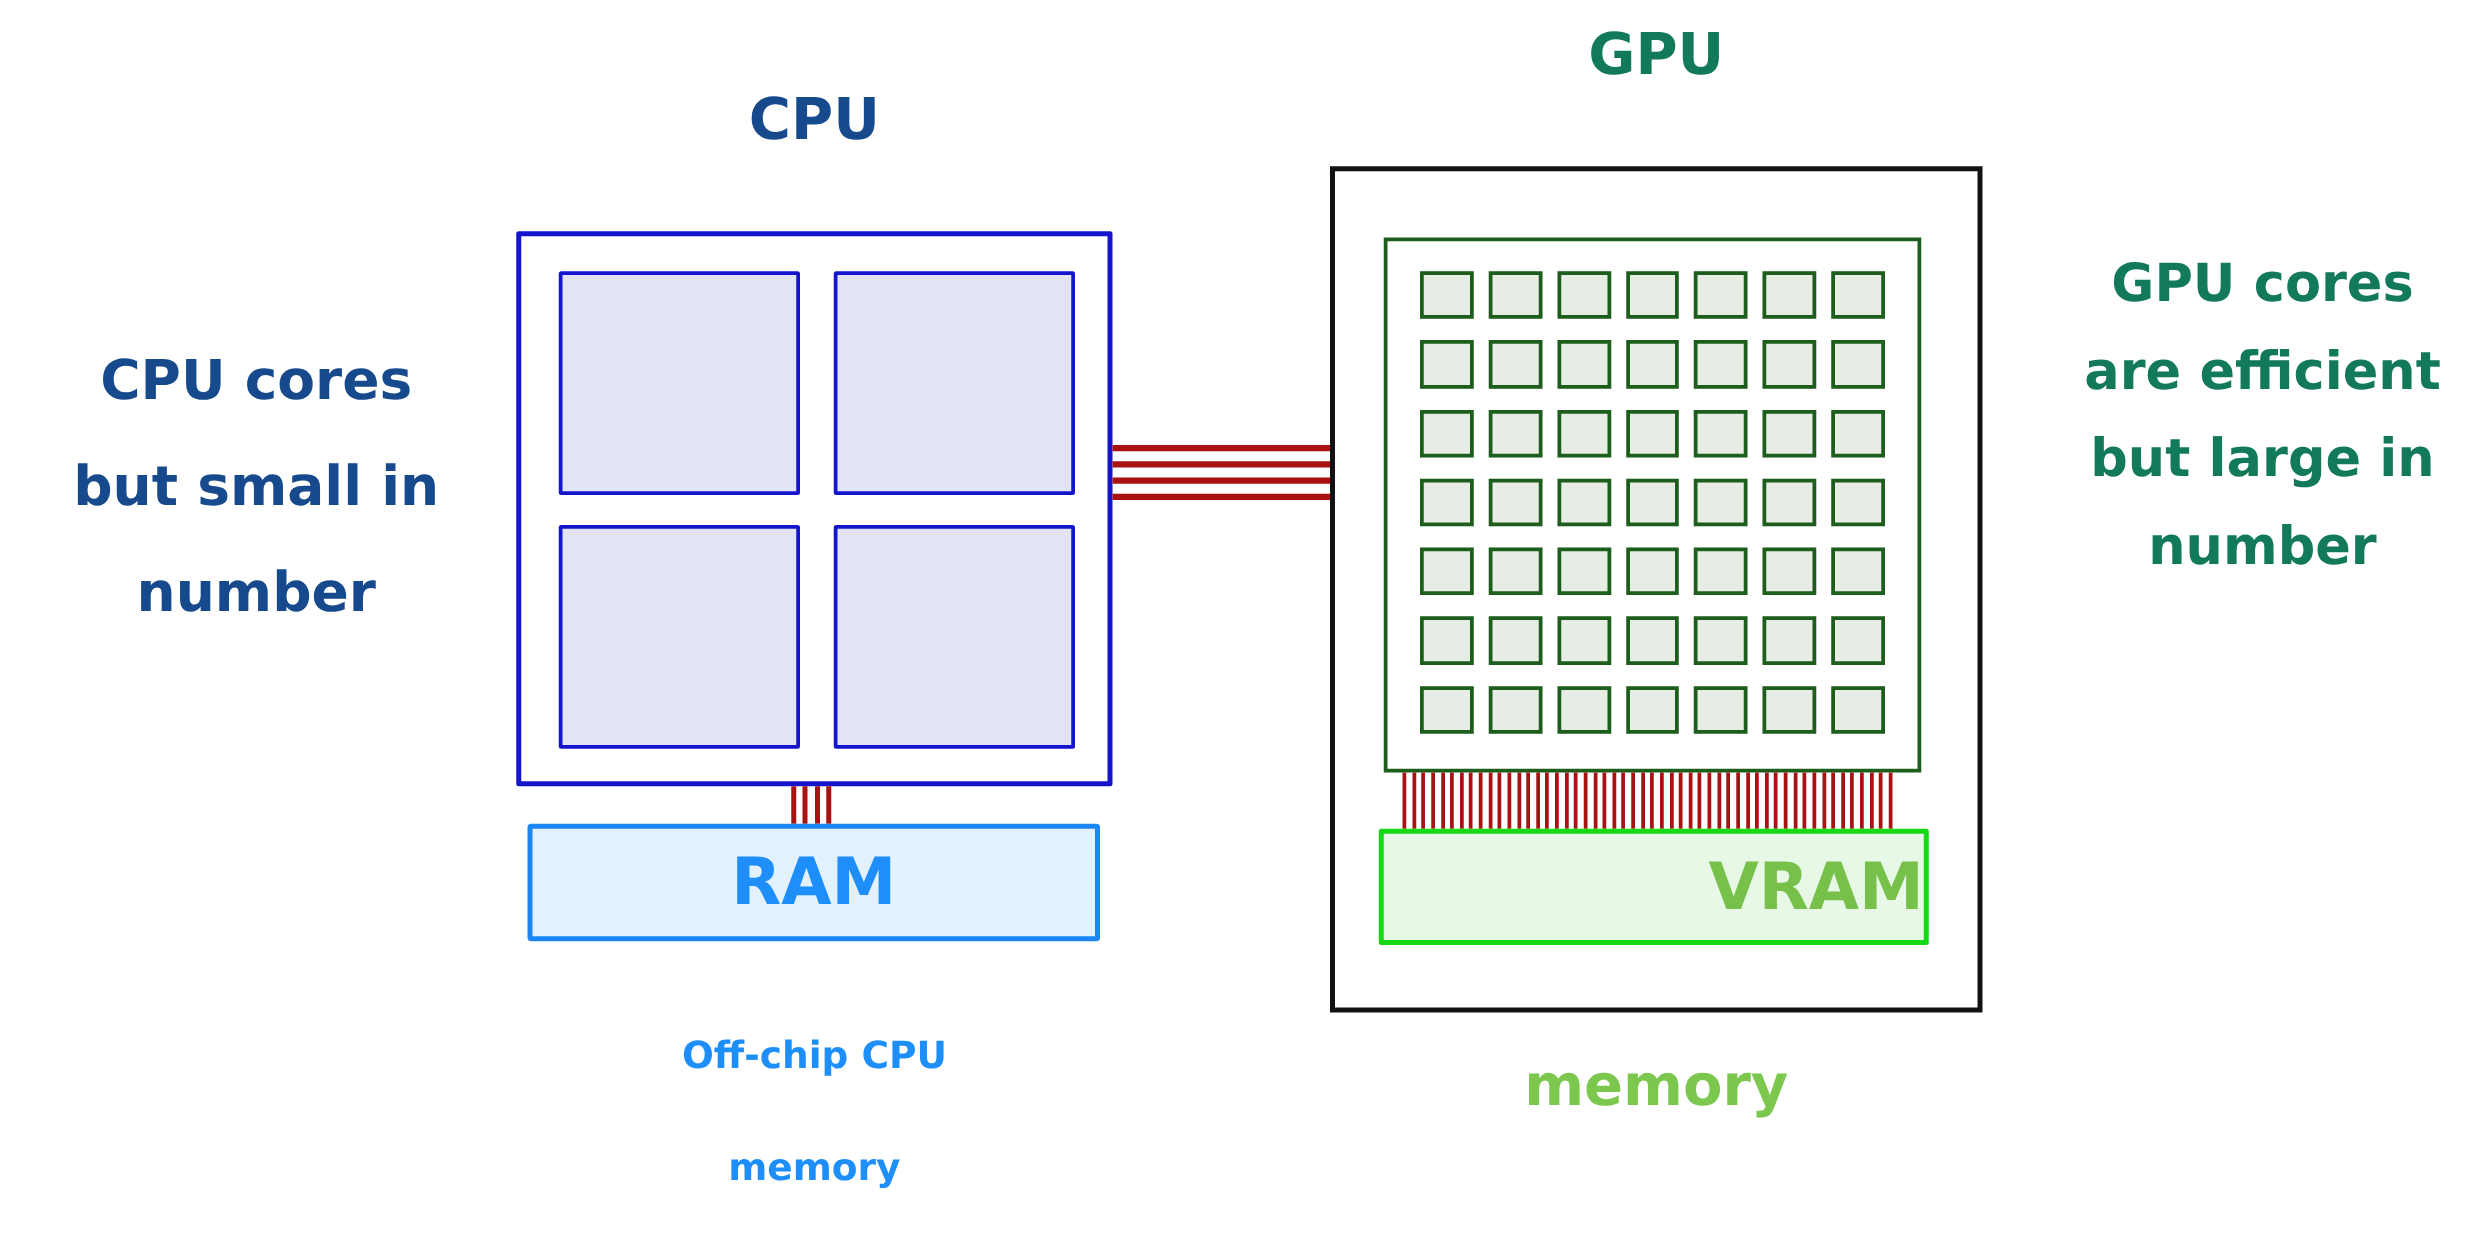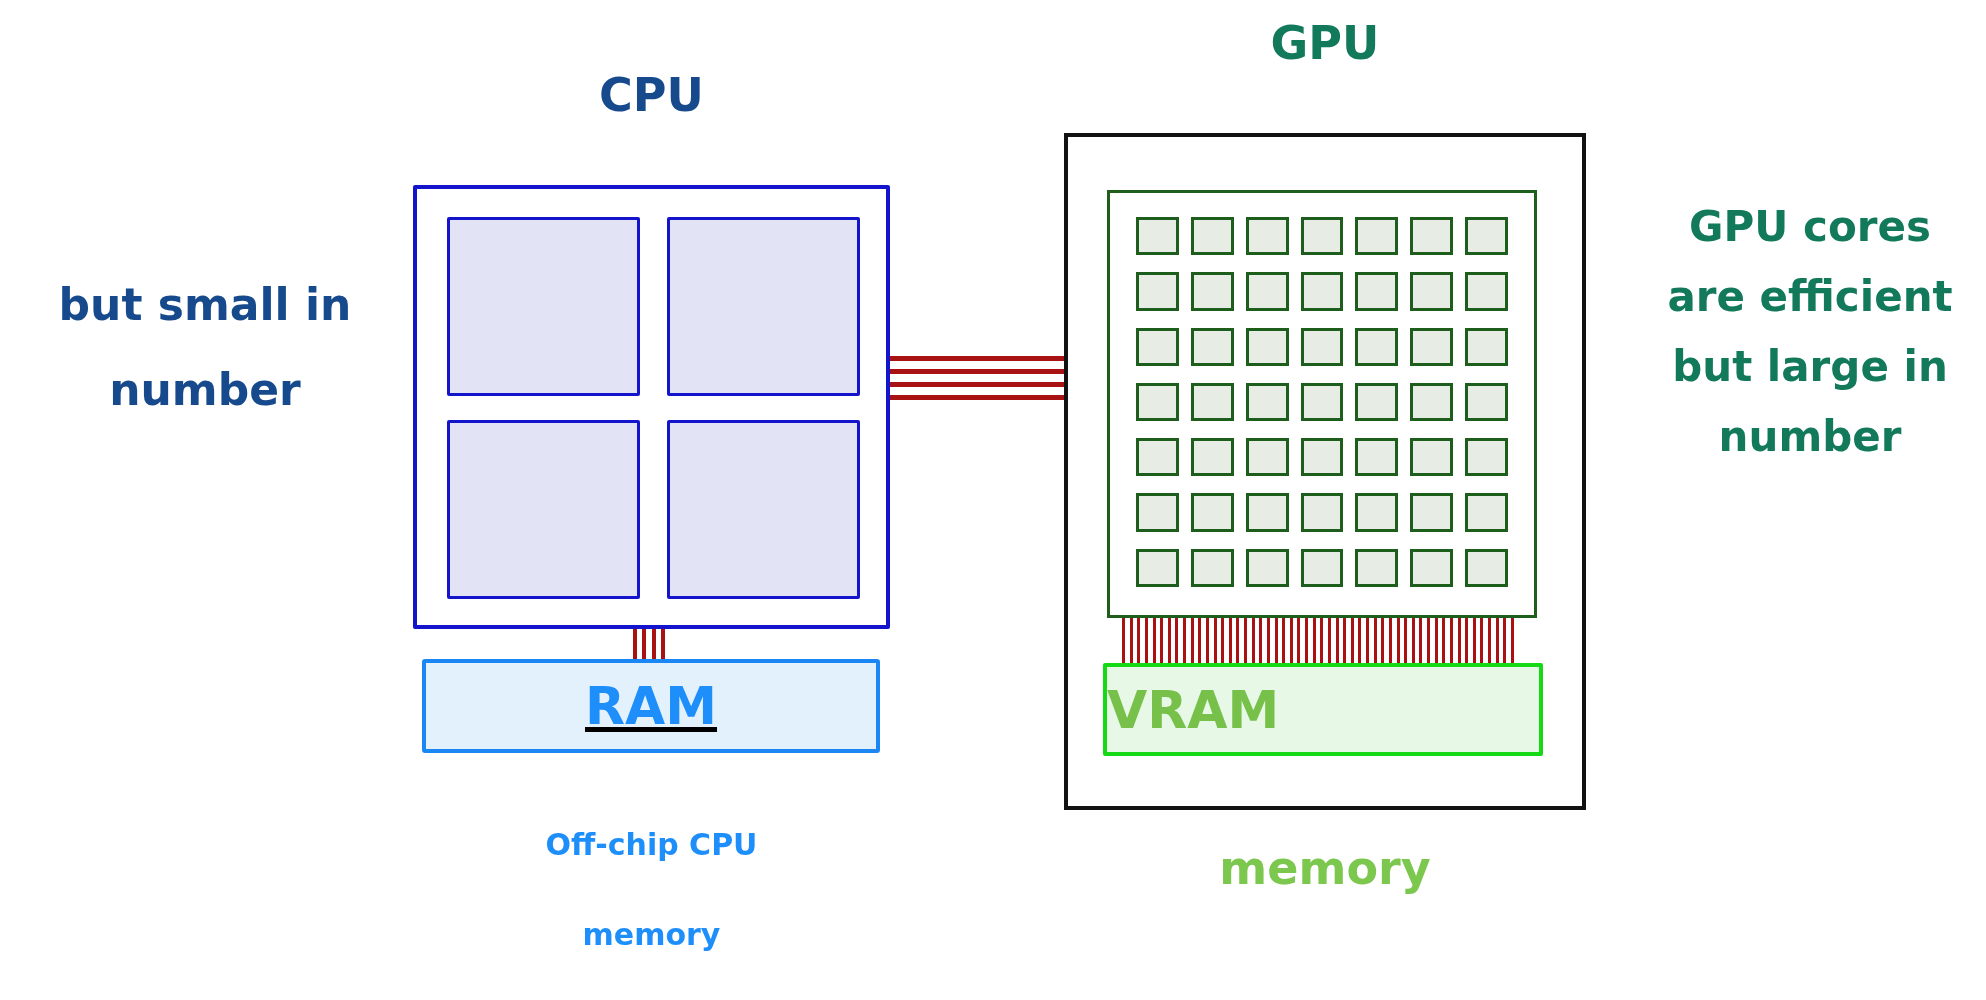--- a/index.html
+++ b/index.html
@@ -18,21 +18,21 @@
     border:4px solid var(--cpu_border);background:#fff;border-radius:2px;
     display:grid;grid-template-columns:1fr 1fr;grid-template-rows:1fr 1fr;
     gap:24px 27px;padding:28px 26px 26px 30px;
   }
   .cpu-core{
     background:var(--cpu_core_fill);border:3px solid var(--cpu_border);border-radius:2px;
   }
   .ram-box{
     left:422px;top:659px;width:458px;height:94px;box-sizing:border-box;
     background:var(--ram_fill);border:4px solid var(--ram_border);border-radius:3px;
-    display:flex;align-items:center;justify-content:center;text-decoration:underline;
+    display:flex;align-items:center;justify-content:center;
   }
   .ram-label{font-size:52px;color:var(--ram_text);}
   .cpu-caption{left:413px;top:800px;width:477px;font-size:30px;line-height:90px;color:var(--ram_text);}
 
   
   .gpu-title{left:1064px;top:16px;width:522px;font-size:46px;color:var(--gpu_teal);}
   .gpu-annotation{left:1625px;top:192px;width:370px;font-size:42px;line-height:70px;color:var(--gpu_teal);}
   .gpu-outer{
     left:1064px;top:133px;width:522px;height:677px;box-sizing:border-box;
     border:4px solid var(--gpu_outer_border);background:#fff;
@@ -42,21 +42,21 @@
     border:3px solid var(--gpu_border_dark);background:#fff;
     display:grid;grid-template-columns:repeat(7,1fr);grid-template-rows:repeat(7,1fr);
     gap:17px 12px;padding:24px 26px 28px 26px;
   }
   .gpu-core{
     background:var(--gpu_core_fill);border:3px solid var(--gpu_border_dark);
   }
   .vram-box{
     left:1103px;top:663px;width:440px;height:93px;box-sizing:border-box;
     background:var(--vram_fill);border:4px solid var(--vram_border);border-radius:2px;
-    display:flex;align-items:center;justify-content:flex-start;
+    display:flex;align-items:center;justify-content:flex-end;
   }
   .vram-label{font-size:52px;color:var(--vram_text);}
   .gpu-caption{left:1064px;top:822px;width:522px;font-size:46px;line-height:92px;color:var(--gpu_caption);}
 
   
   .cpu-gpu-bus{
     left:890px;top:356px;width:174px;height:44px;
     display:flex;flex-direction:column;justify-content:space-between;
   }
   .h-line{width:100%;height:5px;background:var(--bus_red);}
@@ -72,20 +72,21 @@
   .v-line-thin{width:3px;height:100%;background:var(--bus_red);}
 </style>
 </head>
 <body>
 
 <div class="canvas">
 
   <div class="abs center cpu-title">CPU</div>
 
   <div class="abs center cpu-annotation">
+    <div>CPU cores</div>
     <div>but small in</div>
     <div>number</div>
   </div>
 
   <div class="abs cpu-box">
       <div class="cpu-core"></div>
       <div class="cpu-core"></div>
       <div class="cpu-core"></div>
       <div class="cpu-core"></div>
     </div>

